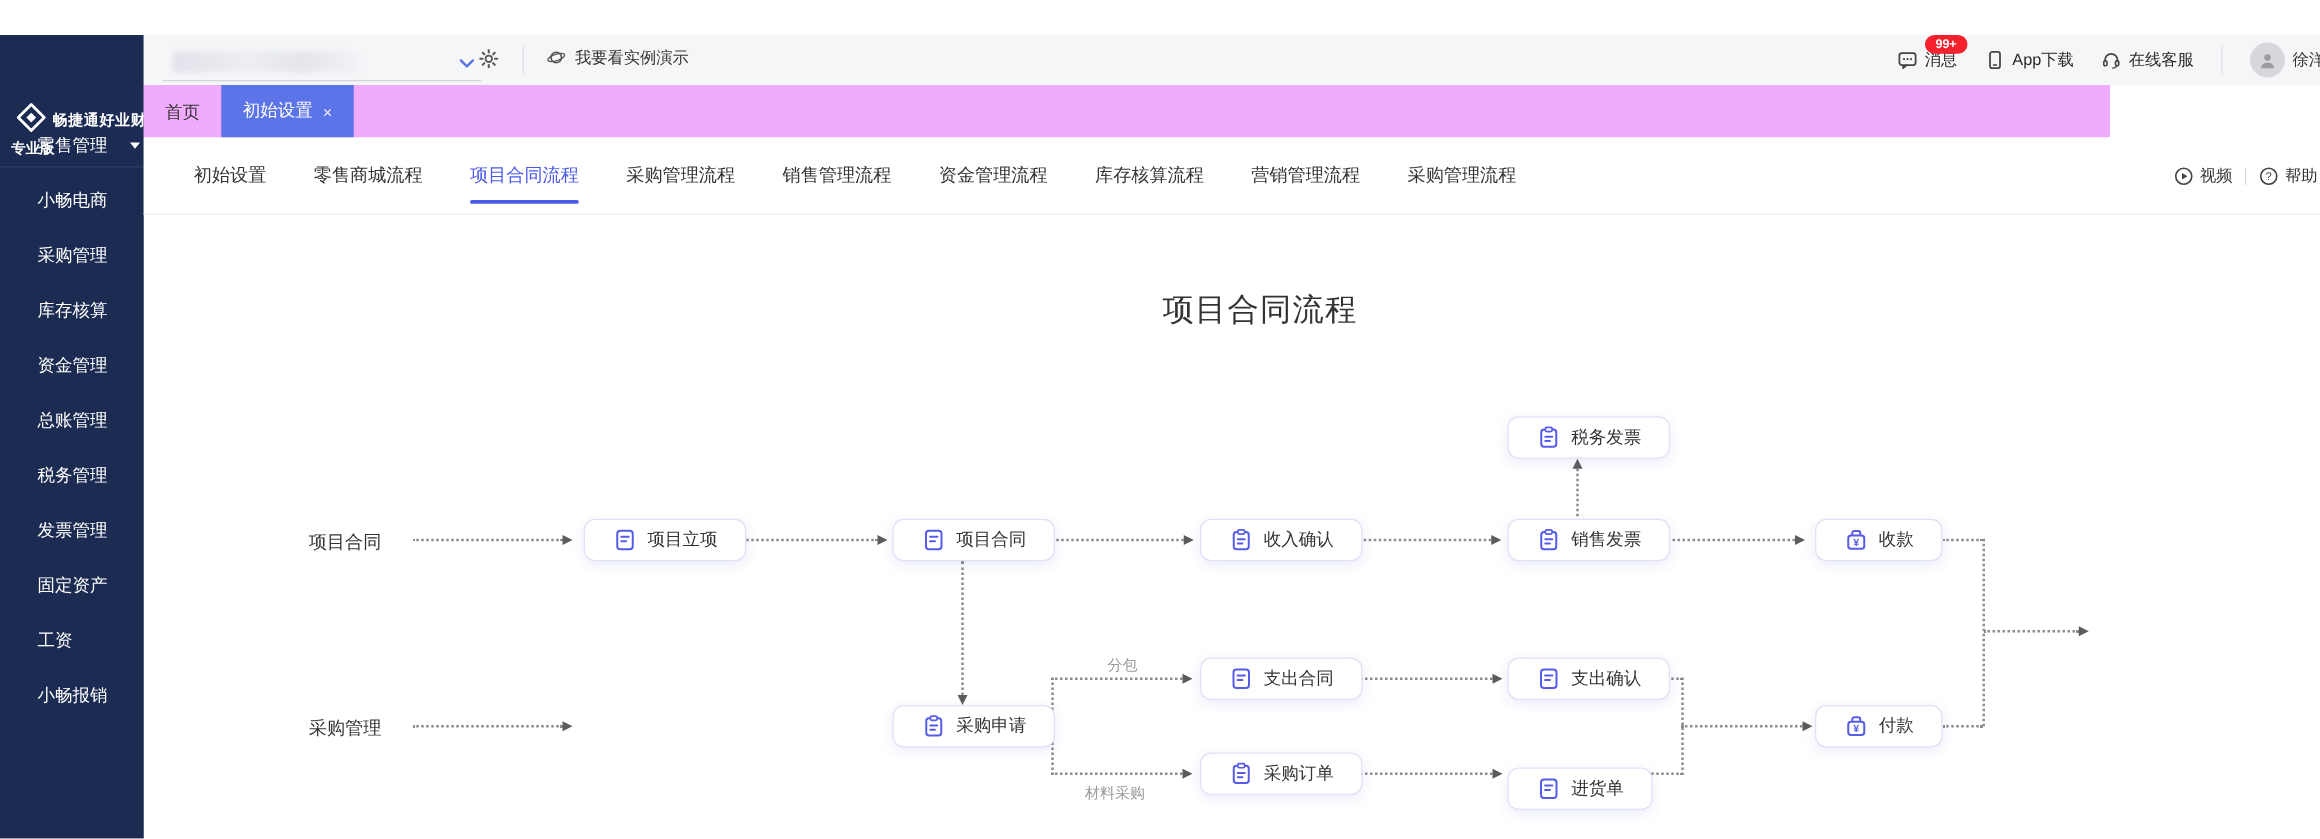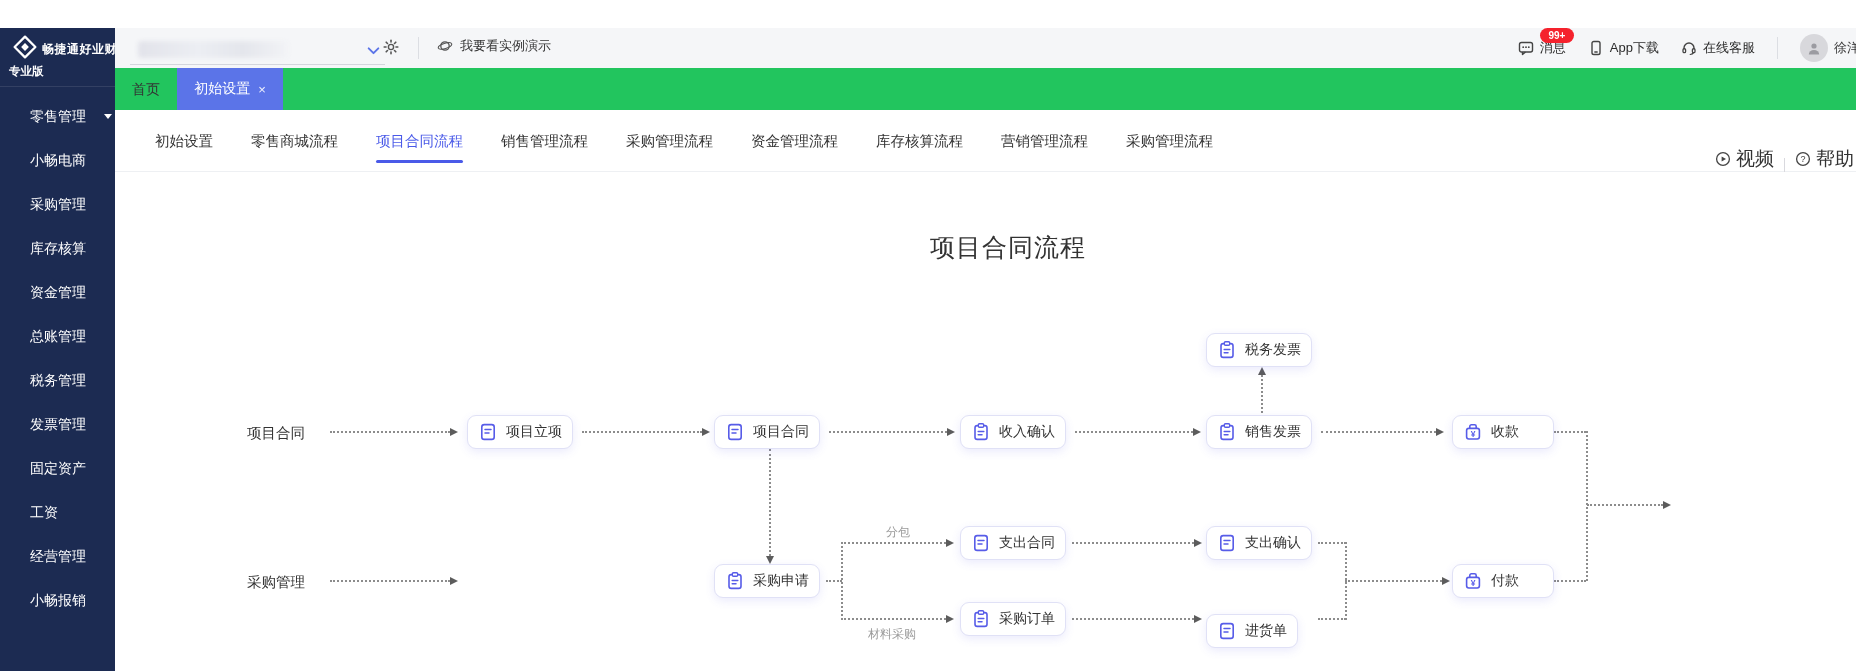--- a/index.html
+++ b/index.html
@@ -2,21 +2,21 @@
 <html><head>
 <meta charset="utf-8">
 <style>
   html,body{margin:0;padding:0;background:#fff;}
   .stage{position:relative;width:1856px;height:671px;overflow:hidden;background:#fff;
          font-family:"Liberation Sans","DejaVu Sans",sans-serif;color:#333;}
   
   .topstrip{position:absolute;left:0;top:0;width:1856px;height:28px;background:#fff;}
   
   .sidebar{position:absolute;left:0;top:28px;width:115px;height:643px;background:#1c2b52;}
-  .logo-block{position:relative;height:58px;border-bottom:1px solid rgba(255,255,255,.10);}
+  .logo-block{position:relative;height:58px;border-bottom:1px solid rgba(255,255,255,.10);margin-top:47px;}
   .logo-ic{position:absolute;left:12px;top:6px;}
   .logo-name{position:absolute;left:42px;top:13px;font-size:12px;font-weight:700;color:#fff;white-space:nowrap;letter-spacing:.5px;}
   .edition{position:absolute;left:9px;top:36px;font-size:11.5px;font-weight:700;color:#fff;}
   .nav{position:absolute;left:0;top:66px;width:126px;}
   .nav-item{position:relative;height:44px;line-height:44px;padding-left:30px;font-size:14px;color:#fff;cursor:pointer;white-space:nowrap;}
   .caret{position:absolute;right:14px;top:20px;width:0;height:0;border-left:4.5px solid transparent;border-right:4.5px solid transparent;border-top:5.5px solid #fff;}
   
   .header{position:absolute;left:115px;top:28px;width:1741px;height:40px;background:#f5f6f8;}
   .selector{position:absolute;left:15px;top:8px;width:255px;height:28px;border-bottom:1px solid #d4d6dd;}
   .blur-blob{position:absolute;left:8px;top:5px;width:150px;height:17px;border-radius:4px;
@@ -25,38 +25,38 @@
   .hgear{position:absolute;left:268px;top:11px;}
   .hdivider{position:absolute;top:9px;width:1px;height:22px;background:#dcdee3;}
   .demo{position:absolute;left:322px;top:9px;display:flex;align-items:center;gap:7px;font-size:13px;color:#333;cursor:pointer;}
   .hright{position:absolute;right:0;top:0;height:40px;display:flex;align-items:center;gap:22px;padding-right:0;}
   .hbtn{position:relative;display:flex;align-items:center;gap:6px;font-size:13px;color:#2b2b2b;cursor:pointer;white-space:nowrap;}
   .badge{position:absolute;top:-11px;left:22px;min-width:24px;padding:1px 5px;height:13px;line-height:13px;border-radius:8px;
          background:#f5222d;color:#fff;font-size:10px;text-align:center;font-weight:700;}
   .avatar{width:28px;height:28px;border-radius:50%;background:#d8d8dc;display:flex;align-items:center;justify-content:center;overflow:hidden;}
   .uname{font-size:13px;color:#333;width:22px;overflow:hidden;white-space:nowrap;}
   
-  .tabrow{position:absolute;left:115px;top:68px;width:1741px;height:42px;background:#22c55e;}
+  .tabrow{position:absolute;left:115px;top:68px;width:1573px;height:42px;background:#f0abfc;}
   .tab-home{position:absolute;left:0;top:0;width:62px;height:42px;line-height:42px;text-align:center;font-size:14px;color:#333;cursor:pointer;}
   .tab-active{position:absolute;left:62px;top:0;width:106px;height:42px;background:#5b74e8;color:#fff;font-size:14px;
               display:flex;align-items:center;justify-content:center;gap:8px;cursor:pointer;}
   .tab-close{font-size:13px;opacity:.9;cursor:pointer;}
   
   .subtabs{position:absolute;left:115px;top:110px;width:1741px;height:62px;background:#fff;border-bottom:1px solid #eef0f3;
            display:flex;align-items:center;padding-left:40px;gap:38px;box-sizing:border-box;}
   .subtab{position:relative;font-size:14.5px;color:#333;cursor:pointer;white-space:nowrap;height:62px;line-height:62px;}
   .subtab.active{color:#4a5ae8;}
   .subtab.active::after{content:'';position:absolute;left:0;right:0;bottom:9px;height:3px;border-radius:2px;background:#4a5ae8;}
-  .subright{position:absolute;right:0;top:0;height:62px;display:flex;align-items:flex-end;gap:10px;font-size:19px;color:#333;padding-right:2px;}
+  .subright{position:absolute;right:0;top:0;height:62px;display:flex;align-items:center;gap:10px;font-size:13px;color:#333;padding-right:2px;}
   .subright .sbtn{display:flex;align-items:center;gap:5px;cursor:pointer;white-space:nowrap;}
   .sdiv{width:1px;height:14px;background:#d9d9de;}
   
   .flow-title{position:absolute;left:930px;top:231px;font-size:25px;color:#333;font-weight:500;letter-spacing:1px;}
   .lane-label{position:absolute;font-size:14.5px;color:#333;font-weight:500;}
-  .node{position:absolute;height:34px;box-sizing:border-box;display:flex;align-items:center;gap:8px;padding:0 10px;
+  .node{position:absolute;height:34px;box-sizing:border-box;display:flex;align-items:center;gap:8px;padding:0 22px;
         background:#fff;border:1px solid #e0e1f6;border-radius:9px;box-shadow:0 3px 10px rgba(88,94,232,.12);
         font-size:14px;color:#333;cursor:pointer;white-space:nowrap;}
   .node .nicon{display:flex;color:#575ce8;}
   .w2{min-width:102px;}
   .hline{position:absolute;height:0;border-top:2px dotted #8c8c8c;}
   .vline{position:absolute;width:0;border-left:2px dotted #8c8c8c;}
   .hline.ar::after{content:'';position:absolute;right:-8px;top:-5px;width:0;height:0;
         border-left:8px solid #5c5c5c;border-top:4px solid transparent;border-bottom:4px solid transparent;}
   .vline.ad::after{content:'';position:absolute;left:-5px;bottom:-8px;width:0;height:0;
         border-top:8px solid #5c5c5c;border-left:4px solid transparent;border-right:4px solid transparent;}
@@ -169,21 +169,20 @@
       <div class="nav-item"><span>零售管理</span><span class="caret"></span></div>
       <div class="nav-item"><span>小畅电商</span></div>
       <div class="nav-item"><span>采购管理</span></div>
       <div class="nav-item"><span>库存核算</span></div>
       <div class="nav-item"><span>资金管理</span></div>
       <div class="nav-item"><span>总账管理</span></div>
       <div class="nav-item"><span>税务管理</span></div>
       <div class="nav-item"><span>发票管理</span></div>
       <div class="nav-item"><span>固定资产</span></div>
       <div class="nav-item"><span>工资</span></div>
-      <div class="nav-item"><span>经营管理</span></div>
       <div class="nav-item"><span>小畅报销</span></div>
     </div>
   </div>
 
   <div class="header">
     <div class="selector">
       <div class="blur-blob"></div>
       <span class="sel-chevron">
           <svg class="i15">
             <use href="#ic-chev"></use>
@@ -247,22 +246,22 @@
     <div class="tab-active">
       <span>初始设置</span>
       <span class="tab-close">×</span>
     </div>
   </div>
 
   <div class="subtabs">
     <span class="subtab">初始设置</span>
     <span class="subtab">零售商城流程</span>
     <span class="subtab active">项目合同流程</span>
+    <span class="subtab">采购管理流程</span>
     <span class="subtab">销售管理流程</span>
-    <span class="subtab">采购管理流程</span>
     <span class="subtab">资金管理流程</span>
     <span class="subtab">库存核算流程</span>
     <span class="subtab">营销管理流程</span>
     <span class="subtab">采购管理流程</span>
     <div class="subright">
       <span class="sbtn">
         <span>
             <svg class="i16">
               <use href="#ic-play"></use>
             </svg>

